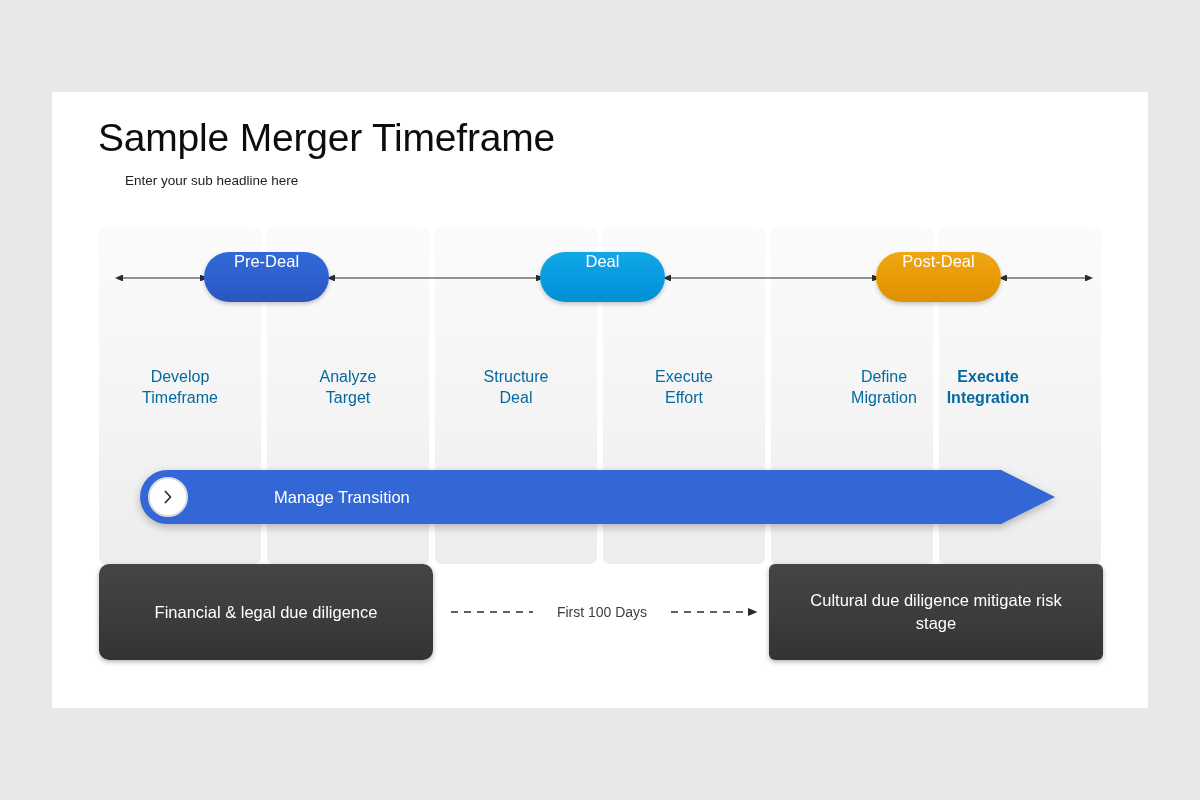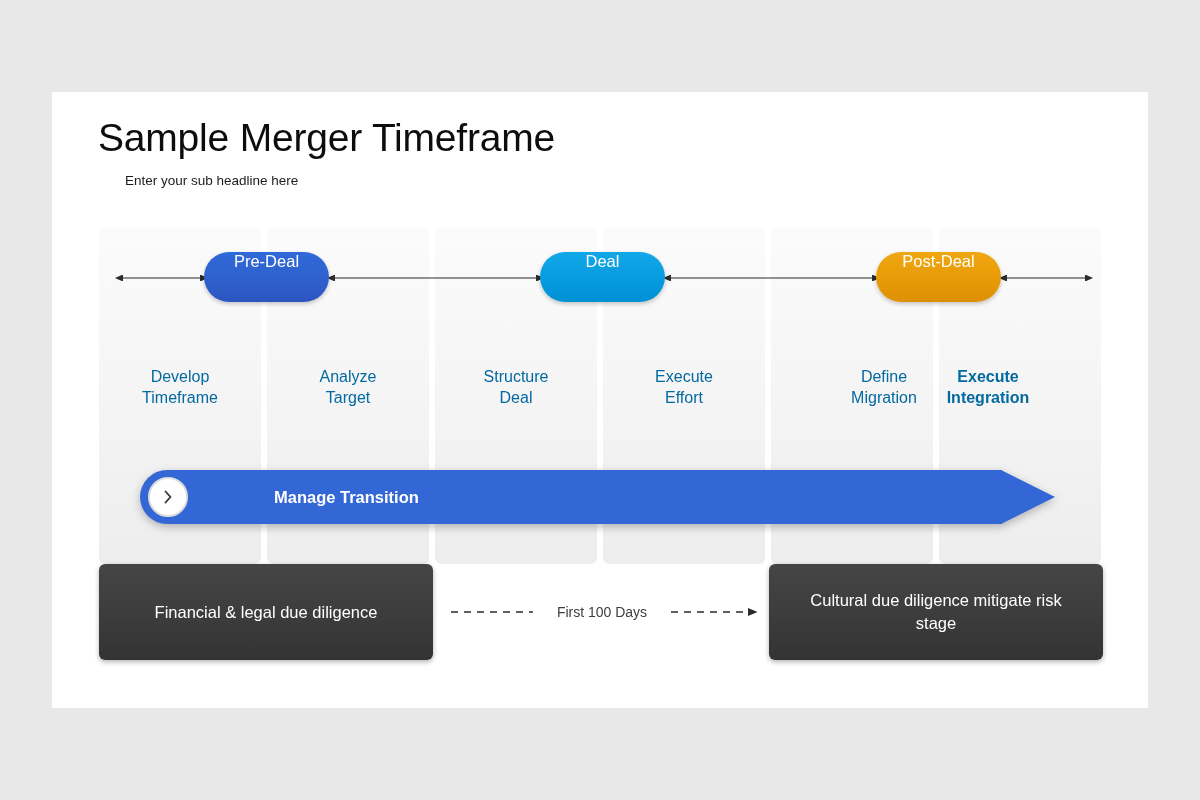--- a/index.html
+++ b/index.html
@@ -163,21 +163,20 @@
   .banner-badge svg { display: block; }
   .banner-label {
     position: absolute;
     left: 134px;
     top: 0;
     height: 54px;
     display: flex;
     align-items: center;
     color: #ffffff;
     font-size: 16.5px;
-    font-weight: bold;
   }
 
   
   .dark-box {
     position: absolute;
     top: 472px;
     width: 334px;
     height: 96px;
     border-radius: 6px;
     background: linear-gradient(180deg, #454545 0%, #3d3d3d 50%, #333333 100%);
@@ -185,21 +184,21 @@
     display: flex;
     align-items: center;
     justify-content: center;
     text-align: center;
     color: #ffffff;
     font-size: 16.5px;
     line-height: 23px;
     padding: 0 22px;
     box-sizing: border-box;
   }
-  .dark-left  { left: 47px; }
+  .dark-left  { left: 47px; border-radius: 10px; }
   .dark-right { left: 717px; }
 
   
   .dash-wrap {
     position: absolute;
     left: 395px;
     top: 505px;
     width: 310px;
     height: 30px;
     display: flex;

